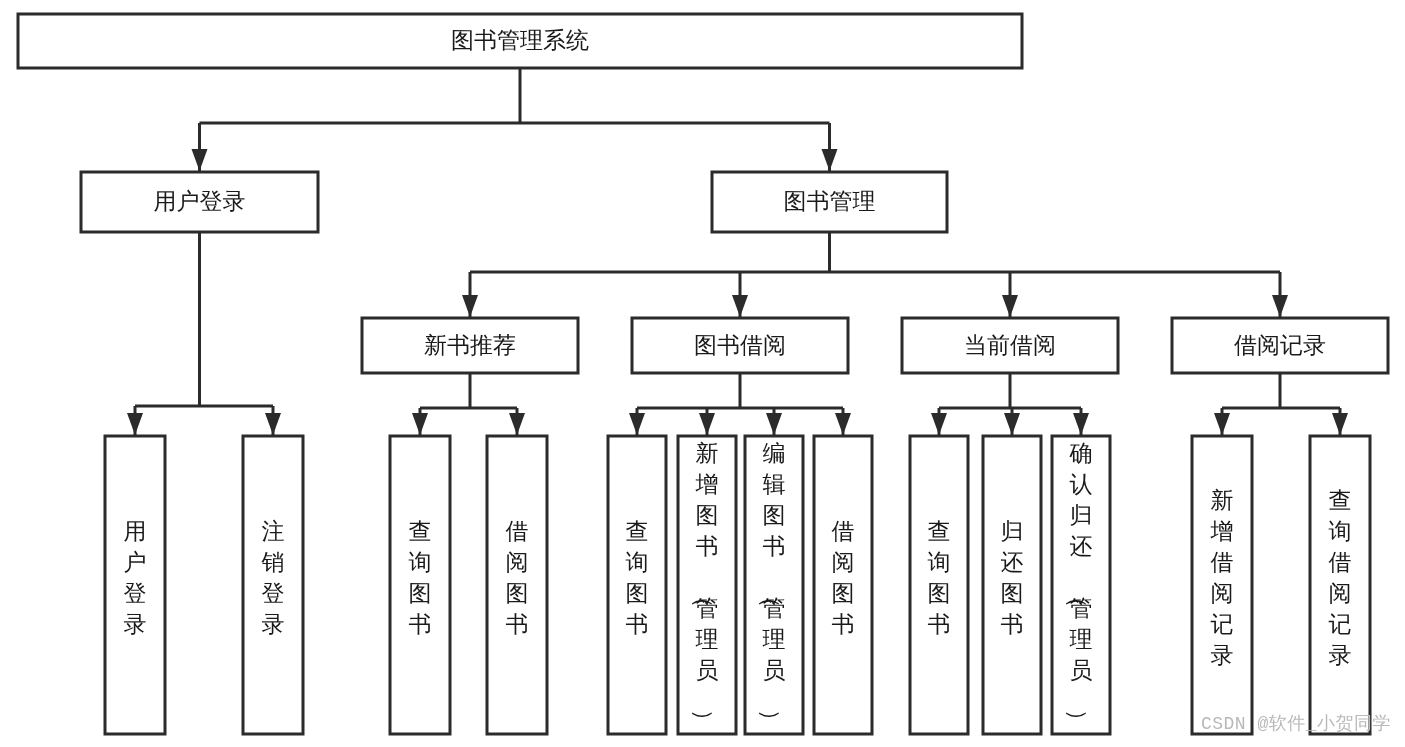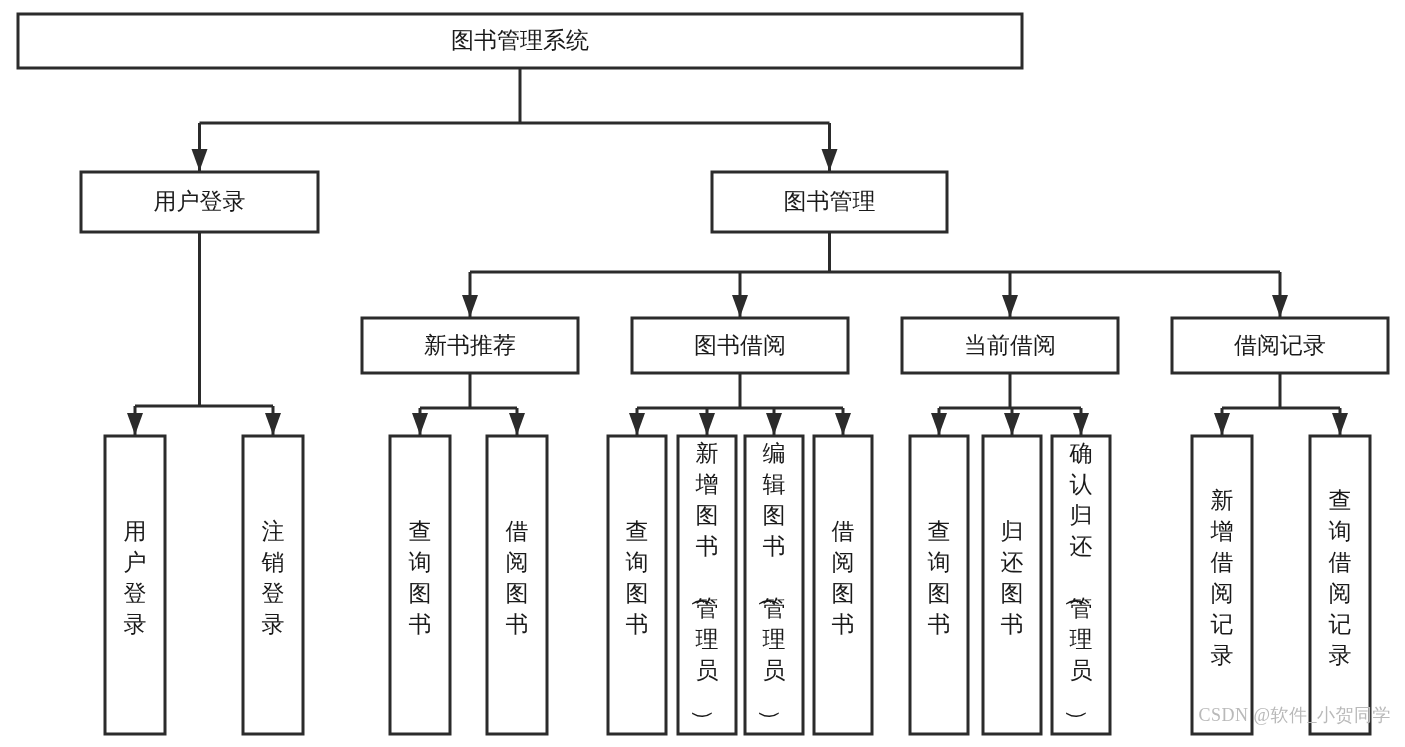--- a/index.html
+++ b/index.html
@@ -52,22 +52,22 @@
   }
   .node-label-v {
     fill: #1a1a1a;
     font-family: "Liberation Sans", "DejaVu Sans", sans-serif;
     font-size: 23px;
     text-anchor: middle;
   }
   .watermark {
     position: absolute;
     right: 8px;
-    bottom: 20px;
-    font-family: Liberation Serif, serif;
+    bottom: 12px;
+    font-family: Liberation Mono, monospace;
     font-size: 18px;
     color: #b9b9b9;
     letter-spacing: 0.5px;
     white-space: nowrap;
     user-select: none;
   }
 </style>
 </head>
 <body>
 

